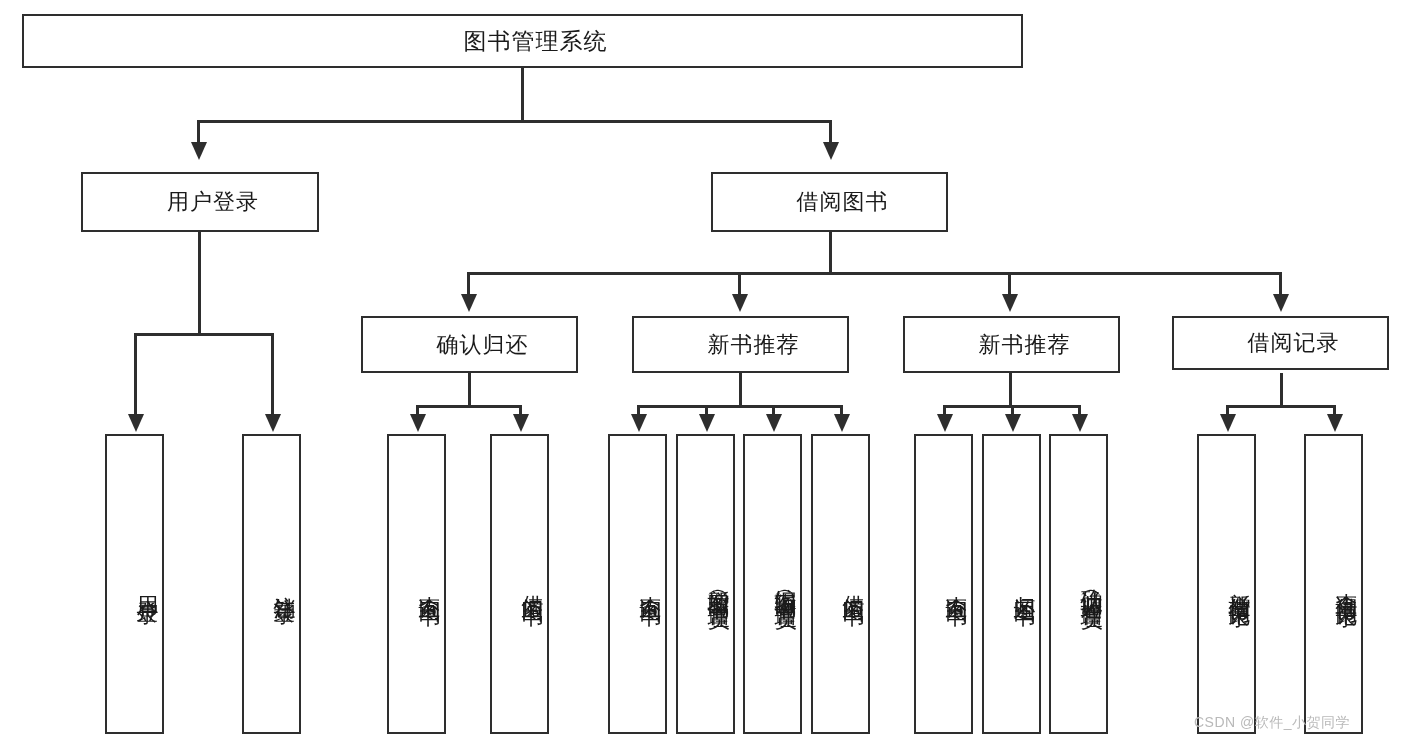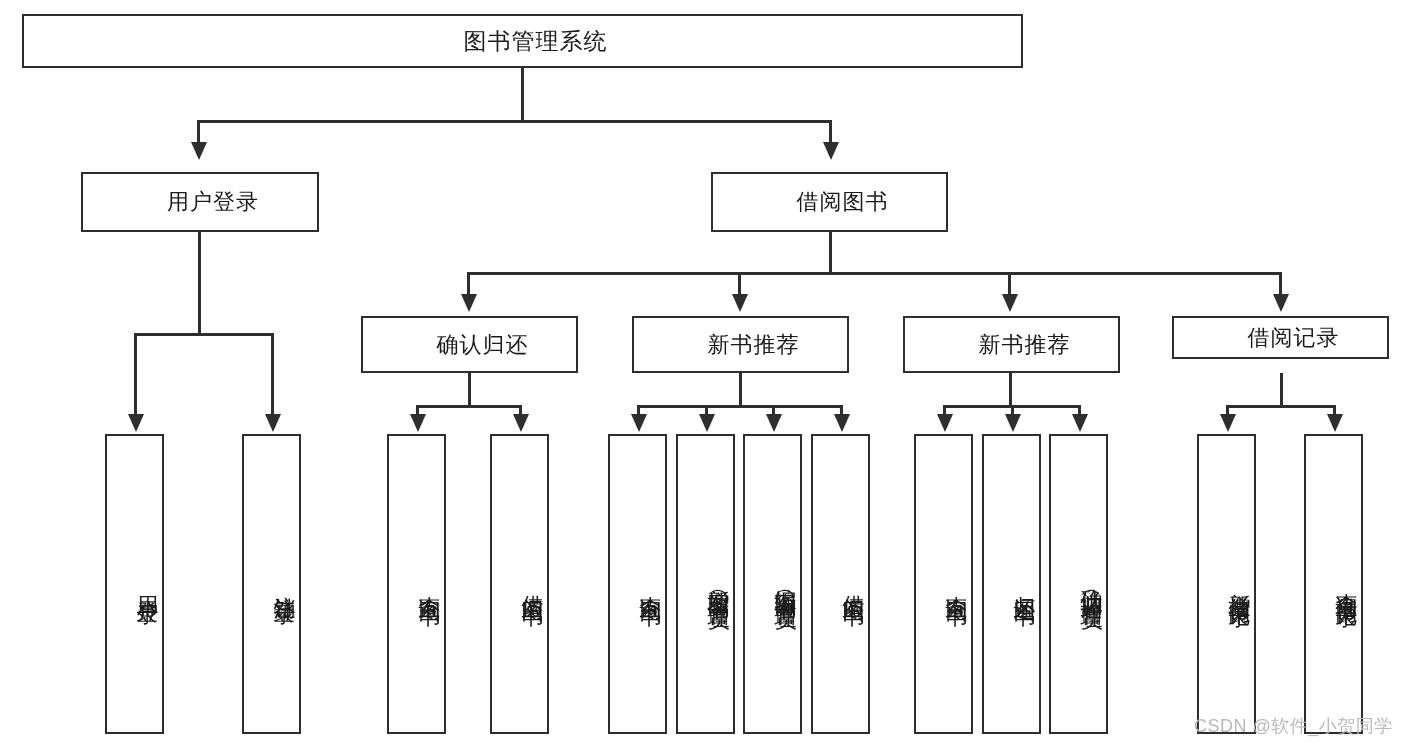--- a/index.html
+++ b/index.html
@@ -55,21 +55,21 @@
     position: absolute;
     width: 0;
     height: 0;
     border-left: 8px solid transparent;
     border-right: 8px solid transparent;
     border-top: 18px solid #2e2e2e;
   }
   .watermark {
     position: absolute;
     color: #b9b9b9;
-    font-size: 18px;
+    font-size: 14px;
     white-space: nowrap;
     letter-spacing: 0.5px;
   }
 </style>
 </head>
 <body>
 
 <div id="canvas">
 
   <div class="node horiz root" style="left:22px; top:14px; width:1001px; height:54px;">
@@ -120,21 +120,21 @@
 
   <div class="node horiz" style="left:361px; top:316px; width:217px; height:57px;">
     <span>确认归还</span>
   </div>
   <div class="node horiz" style="left:632px; top:316px; width:217px; height:57px;">
     <span>新书推荐</span>
   </div>
   <div class="node horiz" style="left:903px; top:316px; width:217px; height:57px;">
     <span>新书推荐</span>
   </div>
-  <div class="node horiz" style="left:1172px; top:316px; width:217px; height:43px;">
+  <div class="node horiz" style="left:1172px; top:316px; width:217px; height:54px;">
     <span>借阅记录</span>
   </div>
 
   <div class="conn v" style="left:468px; top:373px; height:34px;"></div>
   <div class="conn h" style="left:416px; top:405px; width:106px;"></div>
   <div class="conn v" style="left:416px; top:405px; height:12px;"></div>
   <div class="arrow" style="left:410px; top:414px;"></div>
   <div class="conn v" style="left:519px; top:405px; height:12px;"></div>
   <div class="arrow" style="left:513px; top:414px;"></div>
 

